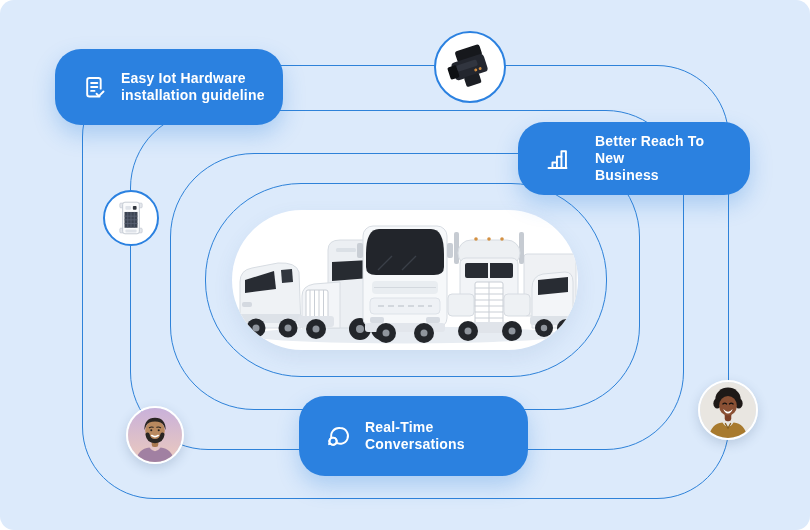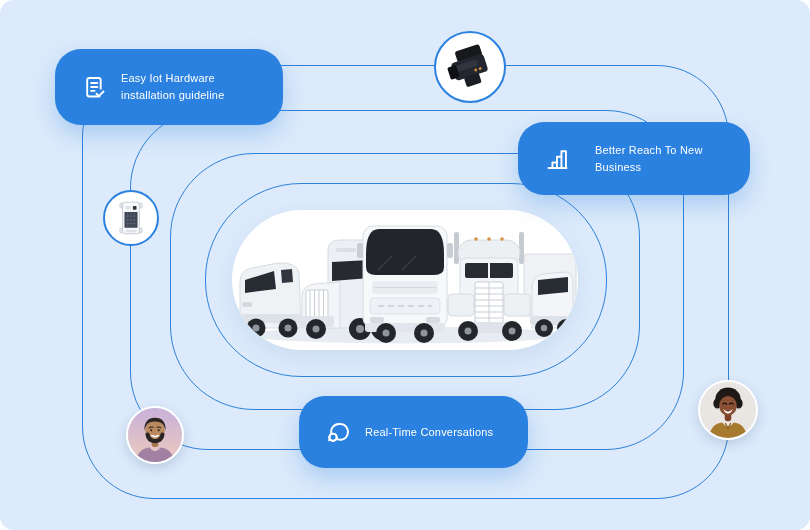--- a/index.html
+++ b/index.html
@@ -17,22 +17,22 @@
   .trucks-pill{position:absolute;left:232px;top:210px;width:346px;height:140px;border-radius:70px;
     background:#ffffff;z-index:2;display:flex;align-items:flex-end;justify-content:center;overflow:hidden;
     box-shadow:0 8px 20px rgba(70,110,160,.10);}
 
   
   .badge{position:absolute;display:flex;align-items:center;gap:13px;background:var(--accent,#2b81e0);
     border-radius:26px;z-index:4;padding:0 16px 0 26px;box-sizing:border-box;
     box-shadow:0 10px 22px rgba(43,129,224,.28);}
   .badge-hardware{left:55px;top:49px;width:228px;height:76px;}
   .badge-reach{left:518px;top:122px;width:232px;height:73px;gap:24px;}
-  .badge-conversations{left:299px;top:396px;width:229px;height:72px;}
-  .badge-label{color:var(--badge-text,#fff);font-size:11px;font-weight:400;line-height:17px;
+  .badge-conversations{left:299px;top:396px;width:229px;height:80px;}
+  .badge-label{color:var(--badge-text,#fff);font-size:14px;font-weight:700;line-height:17px;
     white-space:pre-line;letter-spacing:.2px;}
   .badge-icon{flex:0 0 auto;display:flex;align-items:center;justify-content:center;}
 
   
   .node{position:absolute;border-radius:50%;z-index:4;display:flex;align-items:center;justify-content:center;overflow:hidden;}
   .device{background:#ffffff;border:2.5px solid var(--accent,#2b81e0);box-sizing:border-box;}
   .node-dashcam{left:434px;top:31px;width:72px;height:72px;}
   .node-tracker{left:103px;top:190px;width:56px;height:56px;border-width:2px;}
   .avatar{border:2px solid #ffffff;box-sizing:border-box;box-shadow:0 4px 12px rgba(50,80,120,.20);}
   .node-avatar-male{left:126px;top:406px;width:58px;height:58px;}

